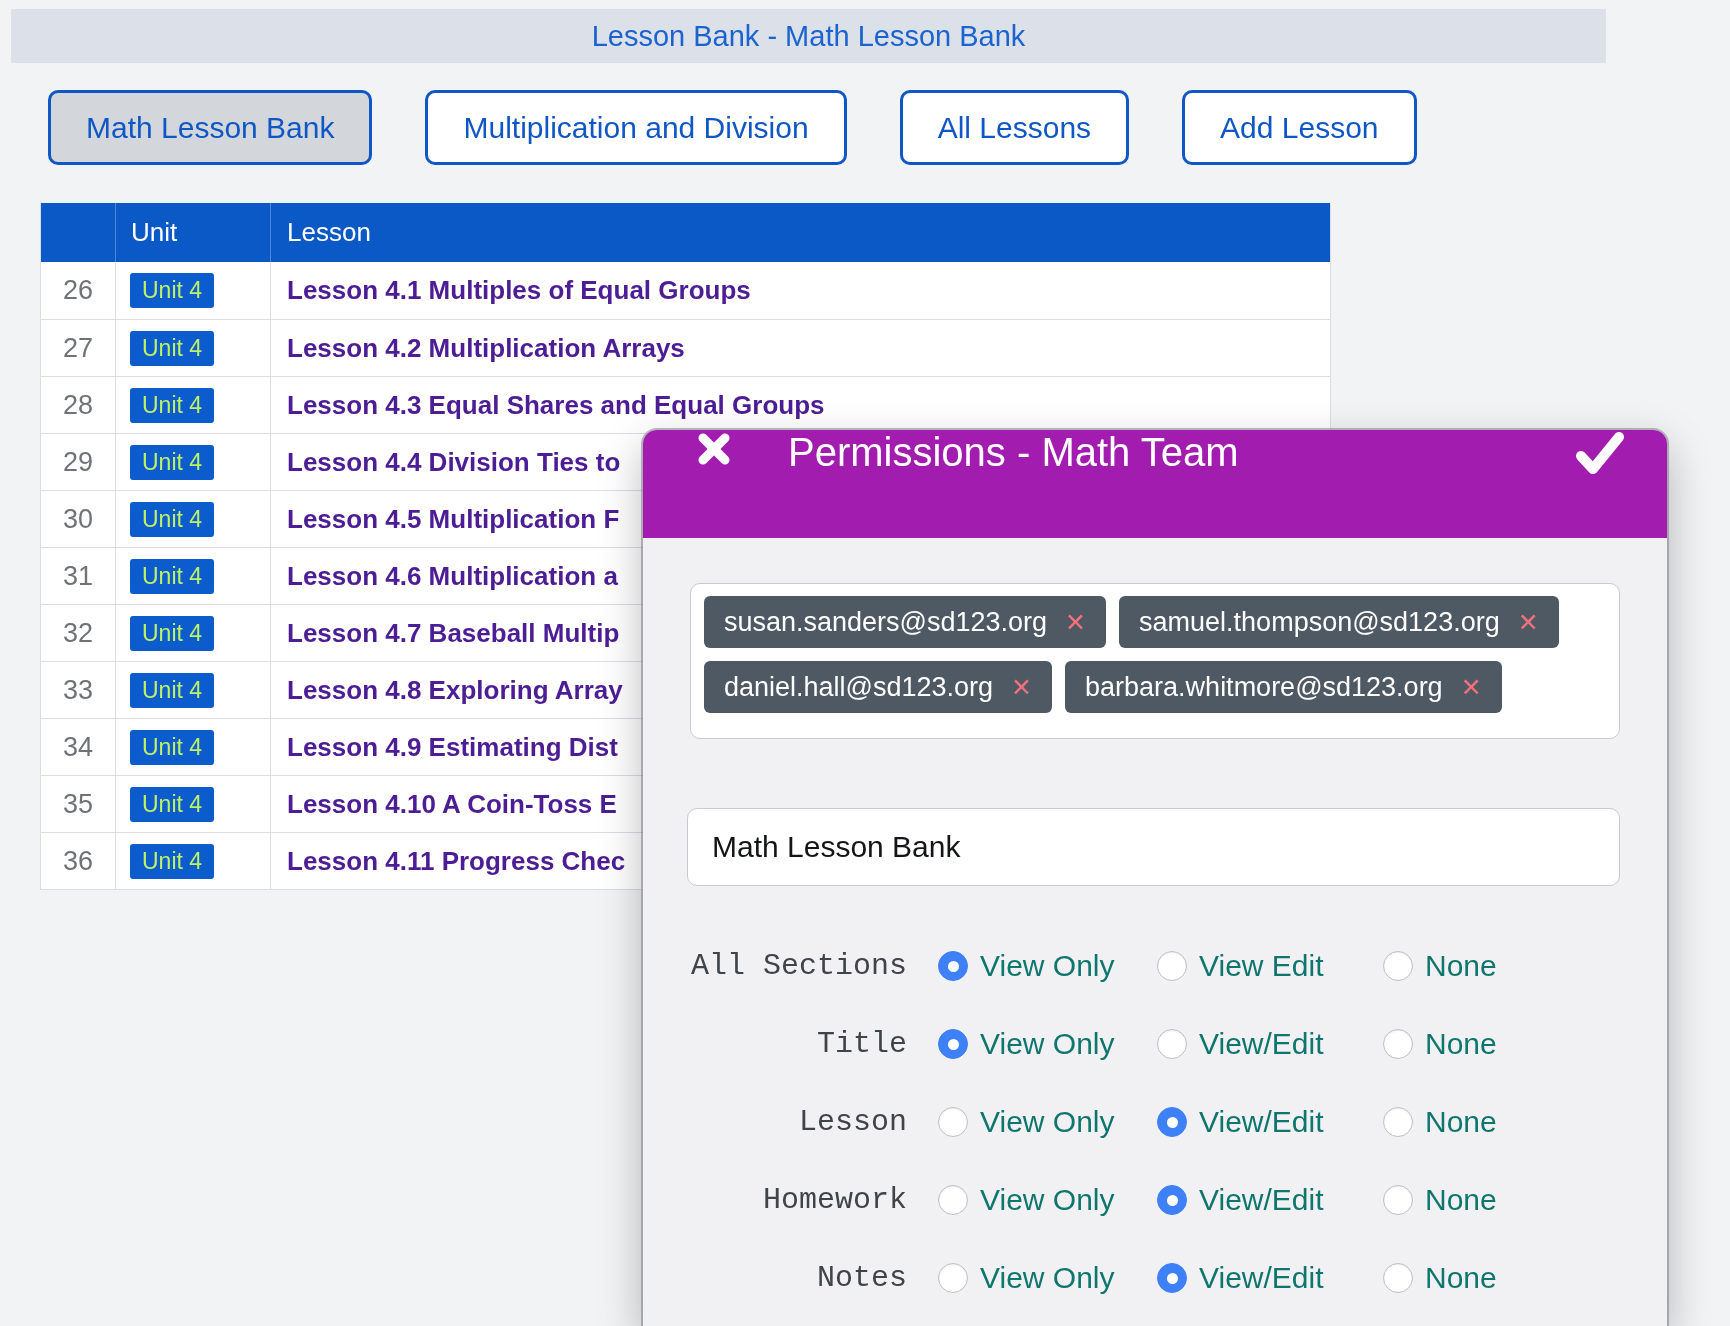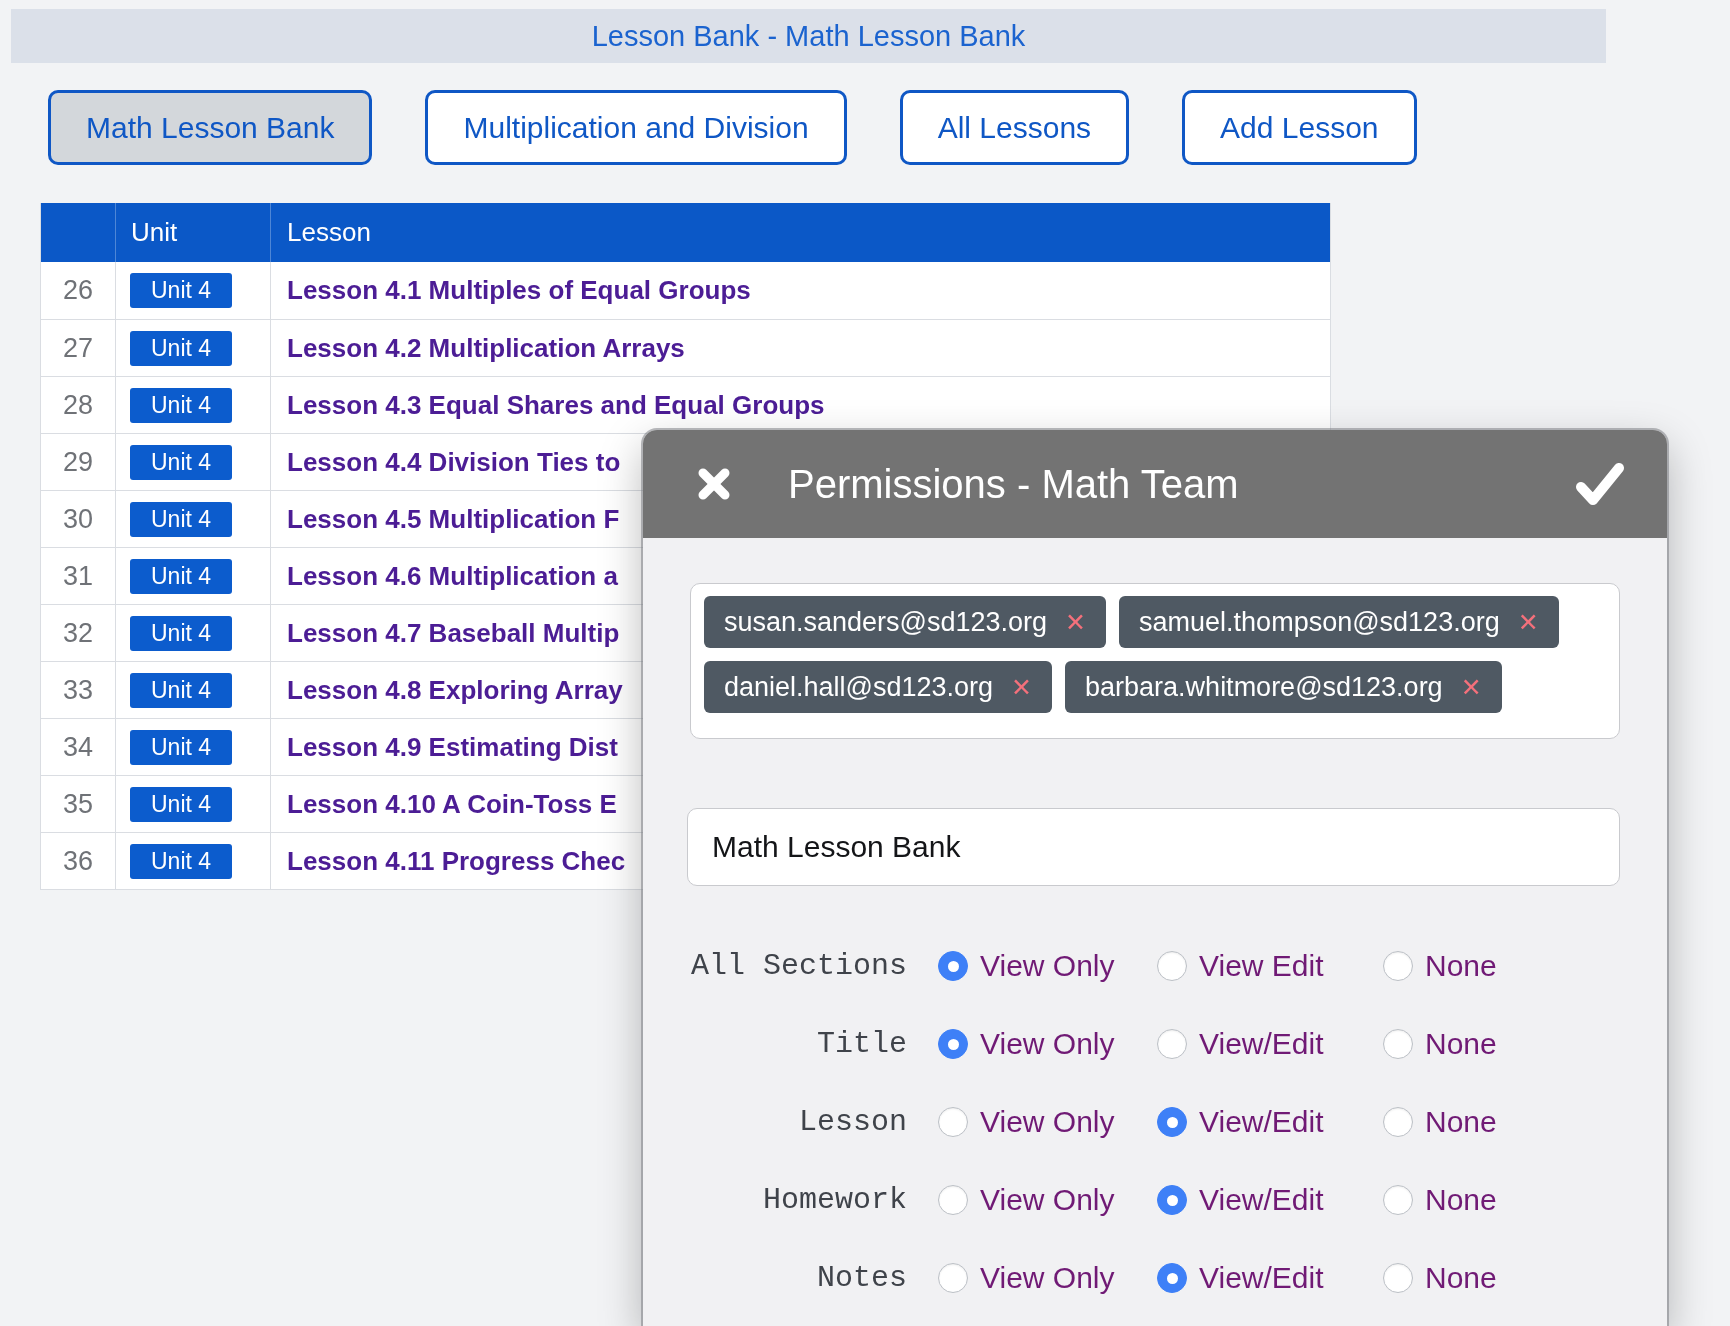--- a/index.html
+++ b/index.html
@@ -20,29 +20,29 @@
   
   .ltable{position:absolute;left:40px;top:203px;width:1291px;border:1px solid #dadde2;border-top:none;background:#fff;}
   .thead{display:flex;height:59px;background:#0b58c7;color:#fff;font-size:26px;font-weight:500;align-items:center;}
   .thead .c1{width:75px;height:100%;border-right:1px solid rgba(255,255,255,.28);}
   .thead .c2{width:155px;height:100%;border-right:1px solid rgba(255,255,255,.28);display:flex;align-items:center;padding-left:15px;}
   .thead .c3{flex:1;height:100%;display:flex;align-items:center;padding-left:16px;}
   .trow{display:flex;height:57px;background:#fff;border-top:1px solid #dadde2;align-items:stretch;}
   .trow:first-child{border-top:none;justify-content:center;}
   .c-num{width:75px;display:flex;align-items:center;justify-content:center;color:#6f7277;font-size:27px;border-right:1px solid #dadde2;}
   .c-unit{width:155px;display:flex;align-items:center;padding-left:14px;border-right:1px solid #dadde2;}
-  .badge{background:#0c5ccd;color:#ffffff;font-size:23px;padding:4px 21px;border-radius:3px;white-space:nowrap;}
+  .badge{background:#0c5ccd;color:#bef264;font-size:23px;padding:4px 12px;border-radius:3px;white-space:nowrap;}
   .c-lesson{flex:1;display:flex;align-items:center;padding-left:16px;font-size:26px;font-weight:700;color:#4c1d95;
             white-space:nowrap;overflow:hidden;}
 
   
   .modal{position:absolute;left:643px;top:430px;width:1024px;height:896px;background:#f1f1f3;
          border-radius:14px 14px 0 0;box-shadow:0 0 0 2px rgba(128,130,134,.55),0 16px 44px rgba(0,0,0,.28);}
-  .modal-header{position:absolute;left:0;top:0;width:100%;height:108px;background:#737373;border-radius:14px 14px 0 0;
-                display:flex;align-items:center;padding:0 42px 0 52px;}
+  .modal-header{position:absolute;left:0;top:0;width:100%;height:108px;background:#a21caf;border-radius:14px 14px 0 0;
+                display:flex;padding:0 42px 0 52px;}
   .m-close{width:38px;height:38px;flex:0 0 auto;cursor:pointer;display:flex;align-items:center;justify-content:center;}
   .m-title{color:#fff;font-size:40px;font-weight:500;margin-left:55px;flex:1;white-space:nowrap;}
   .m-check{width:50px;height:46px;flex:0 0 auto;cursor:pointer;display:flex;align-items:center;justify-content:center;}
 
   
   .emailbox{position:absolute;left:47px;top:153px;width:930px;height:156px;background:#fff;
             border:1.5px solid #c9cace;border-radius:10px;padding:12px 13px;display:flex;flex-wrap:wrap;
             gap:13px;align-content:flex-start;}
   .tag{background:#4f5963;border-radius:6px;height:52px;display:inline-flex;align-items:center;
        padding:0 20px;gap:18px;}
@@ -51,21 +51,21 @@
 
   
   .name-input{position:absolute;left:44px;top:378px;width:933px;height:78px;background:#fff;
               border:1.5px solid #c9cace;border-radius:10px;font-size:30px;color:#141518;padding:0 0 0 24px;outline:none;}
 
   
   .perms{position:absolute;left:0;top:497px;width:100%;}
   .prow{display:flex;align-items:center;height:78px;}
   .plabel{width:264px;text-align:right;font-size:30px;color:#3f434a;white-space:nowrap;font-family:Liberation Mono, monospace;}
   .opt{display:flex;align-items:center;gap:12px;white-space:nowrap;}
-  .opt .otext{font-size:30px;color:#701a75;}
+  .opt .otext{font-size:30px;color:#0f766e;}
   .opt0{margin-left:31px;width:190px;}
   .opt1{margin-left:29px;width:196px;}
   .opt2{margin-left:30px;}
   .radio{width:30px;height:30px;border-radius:50%;background:#fff;border:1.5px solid #bcc0c6;position:relative;
          flex:0 0 auto;cursor:pointer;box-shadow:inset 0 1px 2px rgba(0,0,0,.08);}
   .radio.sel{background:#3e80f7;border-color:#3e80f7;box-shadow:none;}
   .radio.sel::after{content:"";position:absolute;left:50%;top:50%;width:11px;height:11px;margin:-5.5px 0 0 -5.5px;
                     border-radius:50%;background:#fff;}
 </style>
 </head>

